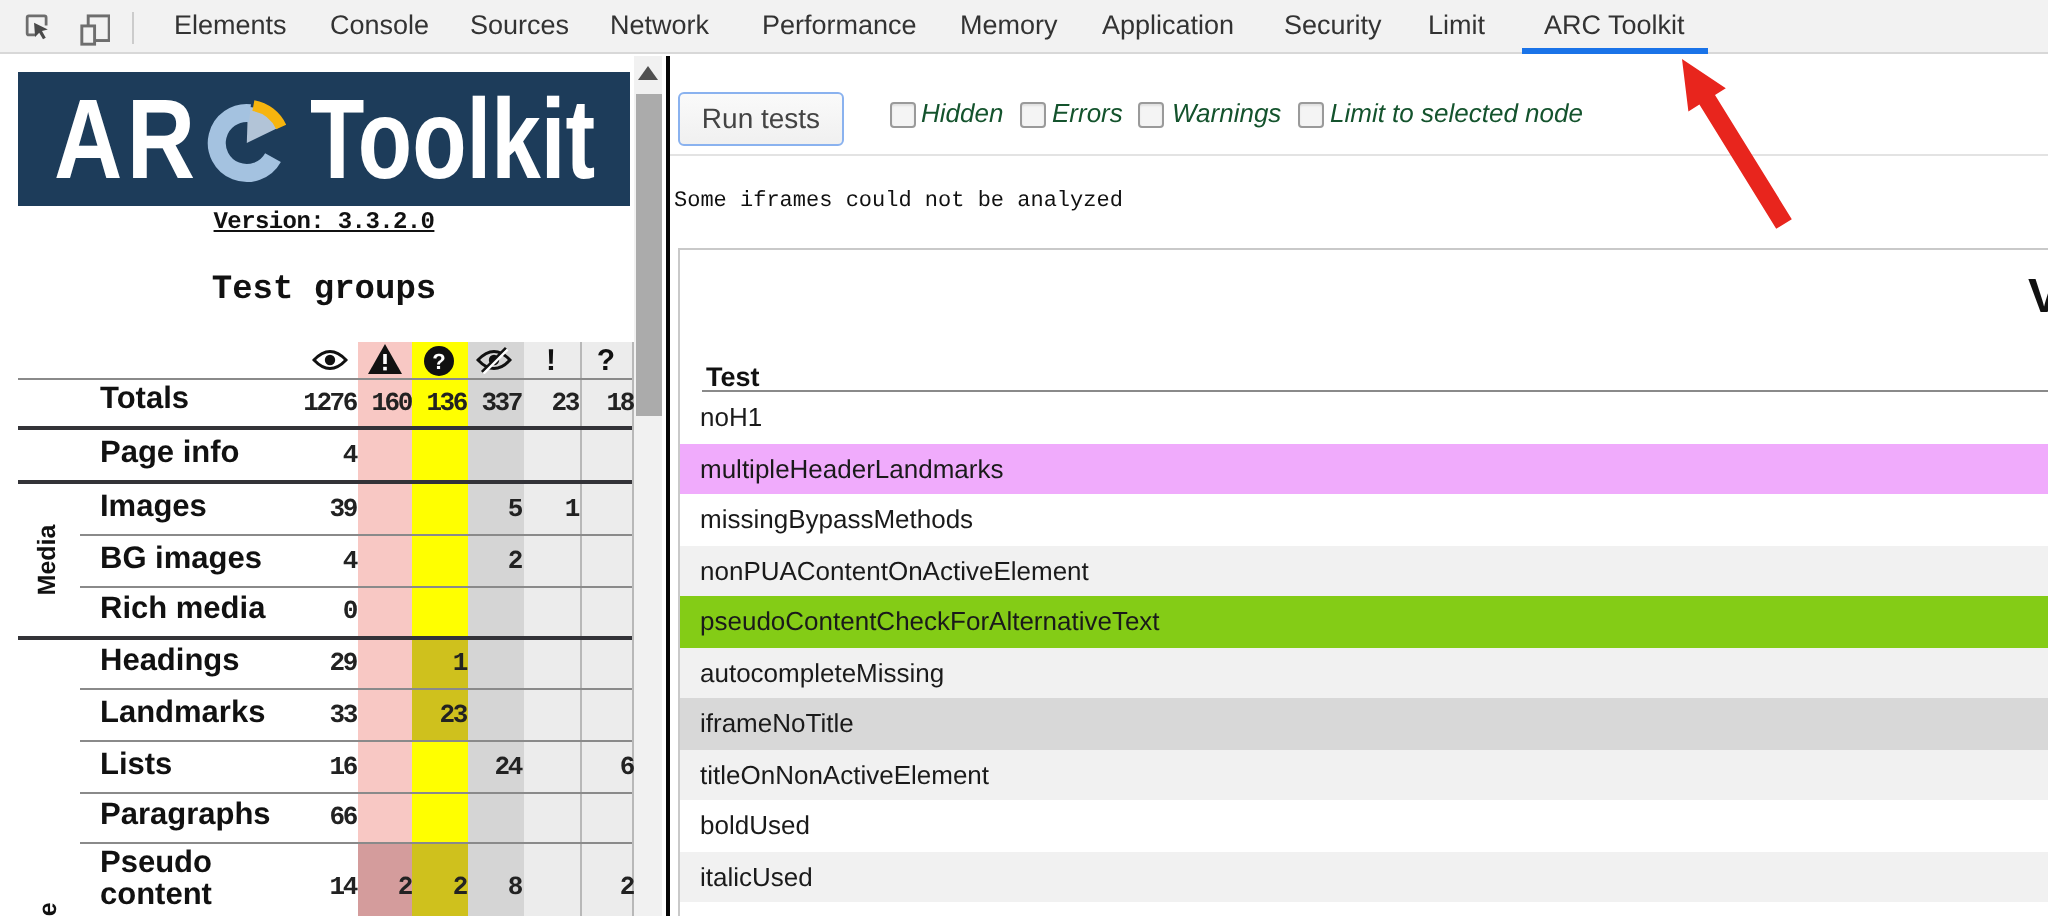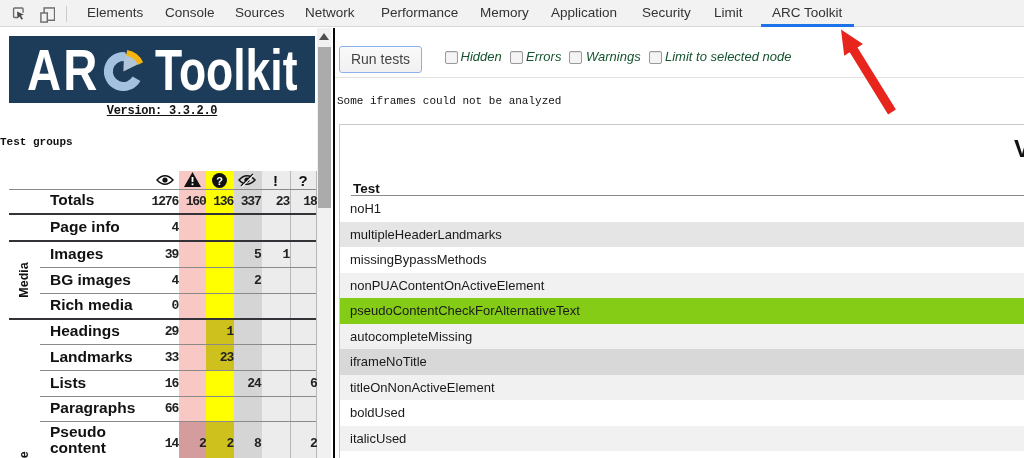--- a/index.html
+++ b/index.html
@@ -7,21 +7,21 @@
   .abs{position:absolute;}
   
   #tabbar{left:0;top:0;width:1024px;height:26px;background:#f2f2f2;border-bottom:1.5px solid #d8d8d8;}
   .tab{position:absolute;top:0;height:26px;line-height:26px;font-size:13.5px;color:#333;white-space:nowrap;}
   #underline{left:761px;top:23.5px;width:93px;height:3.5px;background:#1a73e8;}
   
   #logo{left:9px;top:36px;width:306px;height:67px;background:#1d3c5a;}
   #logo .txt{position:absolute;color:#fff;font-weight:bold;font-size:43px;line-height:49.4px;transform:scaleY(1.32);transform-origin:0 0;letter-spacing:0;}
   #version{left:0;top:104px;width:324px;text-align:center;font-family:"Liberation Mono",monospace;font-weight:bold;font-size:12px;letter-spacing:-0.3px;color:#111;}
   #version span{text-decoration:underline;}
-  #testgroups{left:0;top:136px;width:324px;text-align:left;font-family:"Liberation Mono",monospace;font-weight:bold;font-size:11px;color:#111;}
+  #testgroups{left:0;top:136px;width:324px;text-align:center;font-family:"Liberation Mono",monospace;font-weight:bold;font-size:17px;color:#111;}
   
   .stripe{position:absolute;top:171px;height:287px;}
   .hline{position:absolute;background:#8a8a8a;height:1px;}
   .thick{position:absolute;background:#333338;height:2.4px;}
   .rowlabel{position:absolute;left:50px;font-weight:bold;font-size:15.5px;color:#111;white-space:nowrap;}
   .num{position:absolute;font-family:"Liberation Mono",monospace;font-size:13px;font-weight:bold;letter-spacing:-1.2px;color:#222;text-align:right;width:27px;}
   .vlabel{position:absolute;font-weight:bold;font-size:12.5px;color:#111;transform:rotate(-90deg);transform-origin:center;white-space:nowrap;}
   
   #sbtrack{left:317px;top:27.5px;width:14px;height:430.5px;background:#f1f1f1;}
   #sbthumb{left:318px;top:47px;width:12.5px;height:160.5px;background:#ababab;}
@@ -190,21 +190,21 @@
 <div class="cblabel" style="left:586px">Warnings</div>
 <div class="cb" style="left:649px"></div>
 <div class="cblabel" style="left:665px">Limit to selected node</div>
 <div class="abs" id="topline"></div>
 <div class="abs" id="iframes">Some iframes could not be analyzed</div>
 <div class="abs" id="resultbox"></div>
 <div class="abs" id="vhead">V</div>
 <div class="abs" id="testhead">Test</div>
 <div class="abs" id="testuline"></div>
 <div class="rrow" style="top:196px;background:#fff">noH1</div>
-<div class="rrow" style="top:221.5px;background:#e5e5e5">multipleHeaderLandmarks</div>
+<div class="rrow" style="top:221.5px;background:#f0abfc">multipleHeaderLandmarks</div>
 <div class="rrow" style="top:247px;background:#fff">missingBypassMethods</div>
 <div class="rrow" style="top:272.5px;background:#f1f1f1">nonPUAContentOnActiveElement</div>
 <div class="rrow" style="top:298px;background:#84cc16">pseudoContentCheckForAlternativeText</div>
 <div class="rrow" style="top:323.5px;background:#f1f1f1">autocompleteMissing</div>
 <div class="rrow" style="top:349px;background:#d8d8d8">iframeNoTitle</div>
 <div class="rrow" style="top:374.5px;background:#f1f1f1">titleOnNonActiveElement</div>
 <div class="rrow" style="top:400px;background:#fff">boldUsed</div>
 <div class="rrow" style="top:425.5px;background:#f1f1f1">italicUsed</div>
 
 <svg class="abs" style="left:830px;top:20px" width="80" height="105" viewBox="0 0 80 105">

